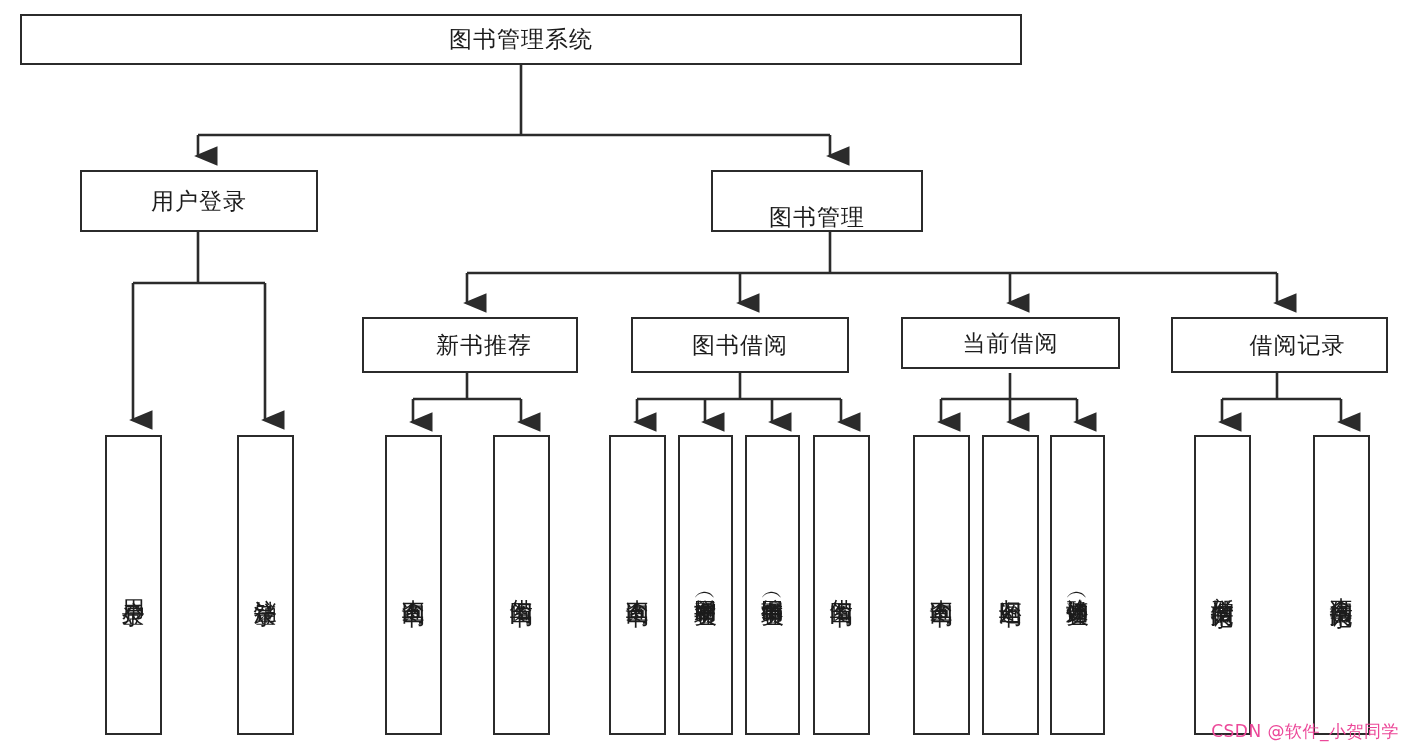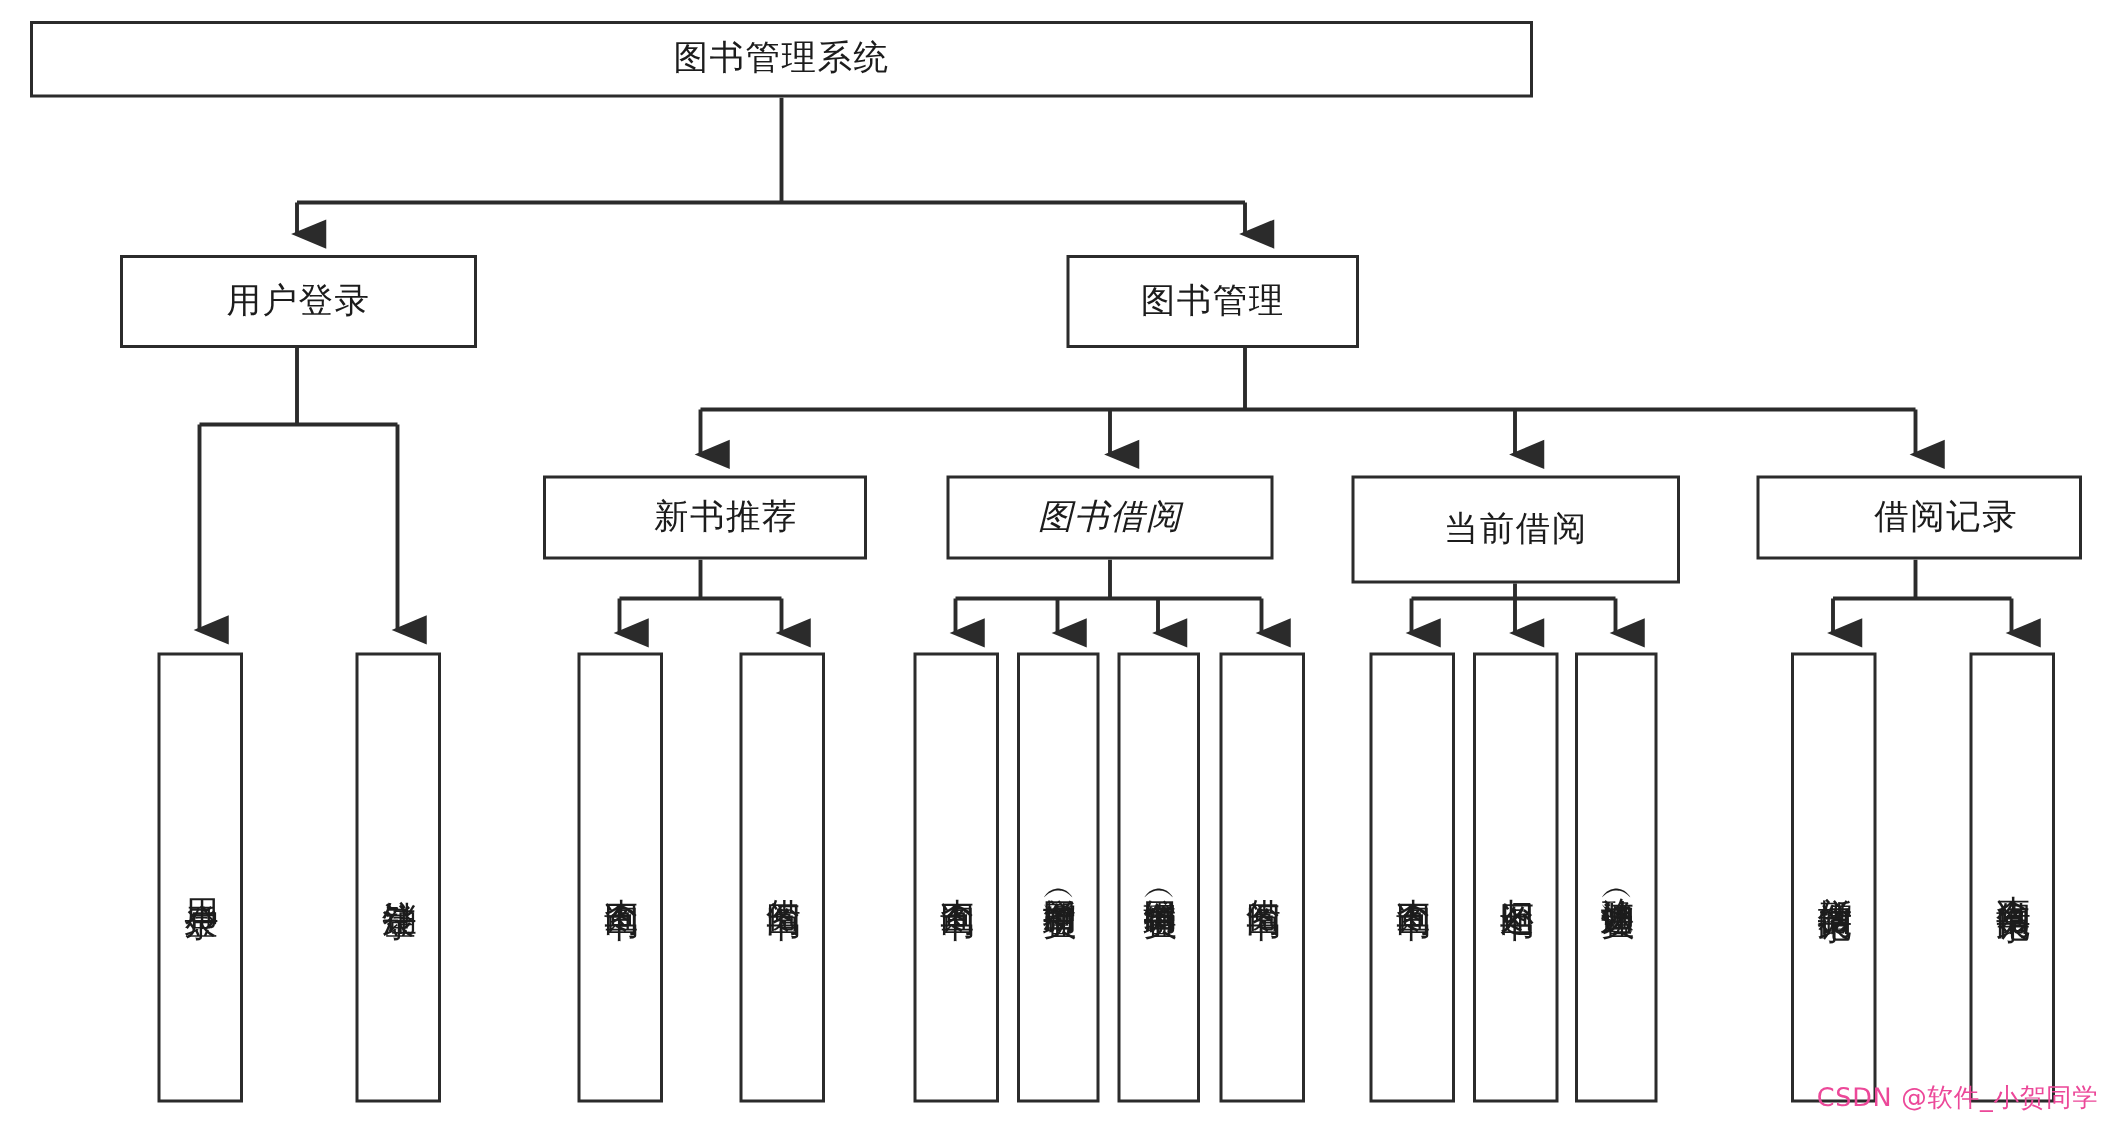--- a/index.html
+++ b/index.html
@@ -132,33 +132,33 @@
   </svg>
 
   <div class="node" style="left:20px; top:14px; width:1002px; height:51px;">
     <span class="label">图书管理系统</span>
   </div>
 
   <div class="node" style="left:80px; top:170px; width:238px; height:62px;">
     <span class="label">用户登录</span>
   </div>
 
-  <div class="node" style="left:711px; top:170px; width:195px; height:62px;">
+  <div class="node" style="left:711px; top:170px; width:212px; height:62px;align-items:flex-end;">
     <span class="label">图书管理</span>
   </div>
 
   <div class="node" style="left:362px; top:317px; width:216px; height:56px;padding-left:28px;">
     <span class="label">新书推荐</span>
   </div>
 
-  <div class="node" style="left:631px; top:317px; width:218px; height:56px;font-style:italic;">
+  <div class="node" style="left:631px; top:317px; width:218px; height:56px;">
     <span class="label">图书借阅</span>
   </div>
 
-  <div class="node" style="left:901px; top:317px; width:219px; height:72px;">
+  <div class="node" style="left:901px; top:317px; width:219px; height:52px;">
     <span class="label">当前借阅</span>
   </div>
 
   <div class="node" style="left:1171px; top:317px; width:217px; height:56px;padding-left:36px;">
     <span class="label">借阅记录</span>
   </div>
 
   <div class="leaf" style="left:105px; top:435px; width:57px; height:300px;">
     <span class="vlabel">用户登录</span>
   </div>

